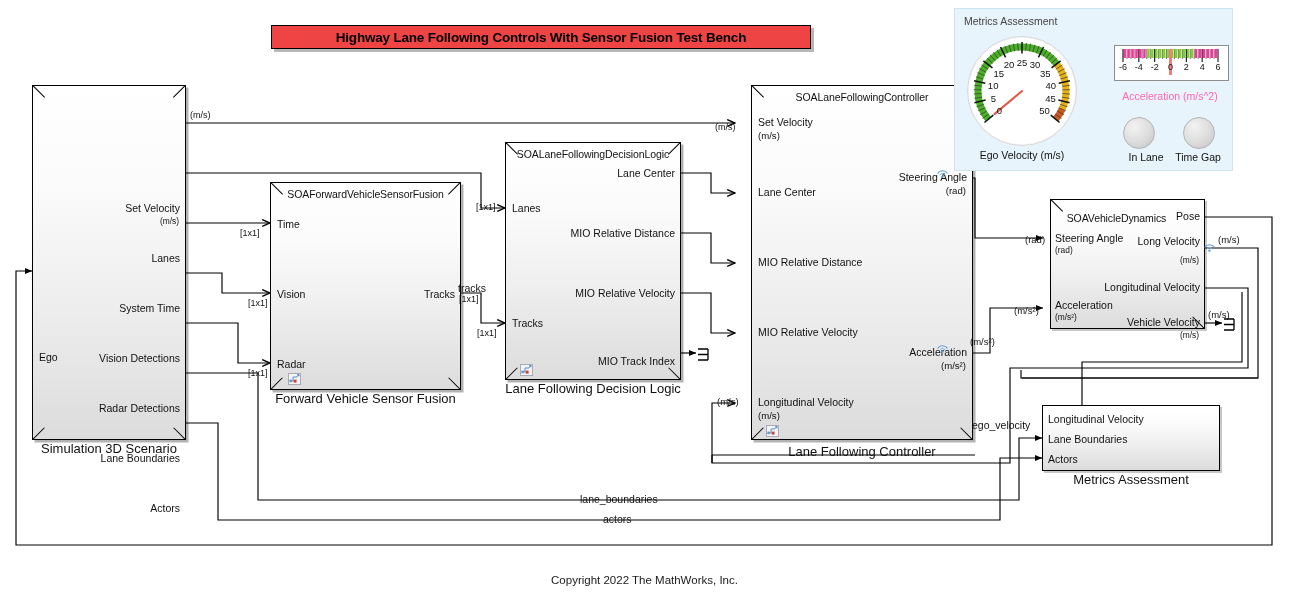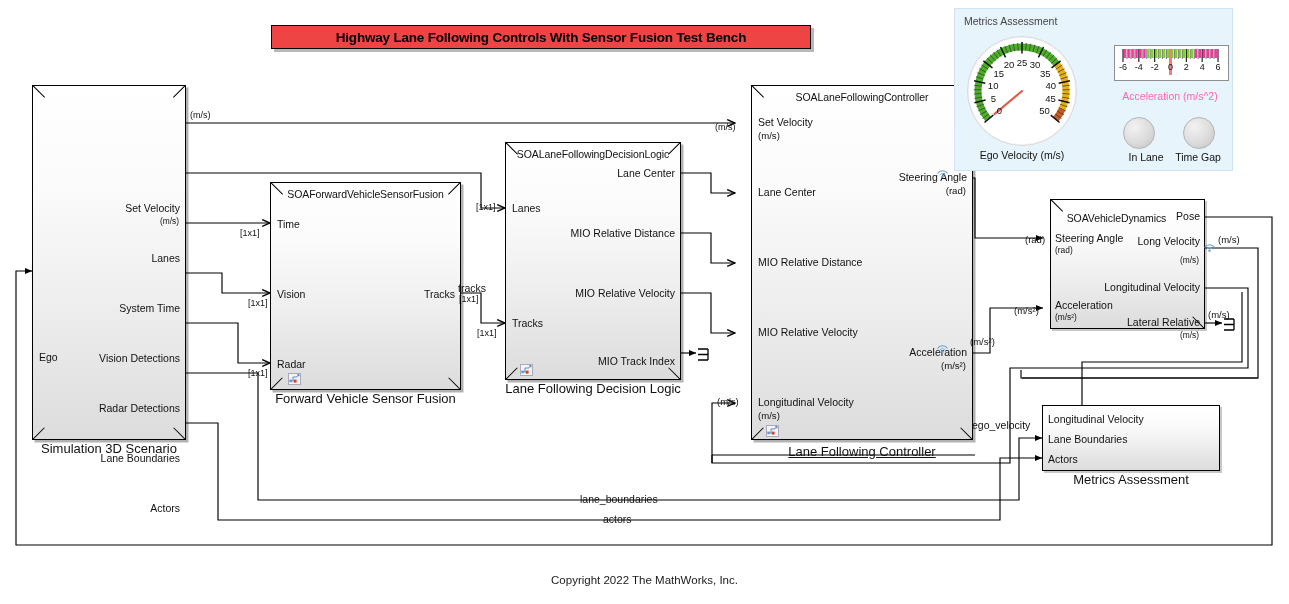--- a/index.html
+++ b/index.html
@@ -298,42 +298,42 @@
 
     <span class="badge" style="left:14px;bottom:4px;">
       <svg width="13" height="12" viewBox="0 0 13 12">
         <rect x="0.5" y="0.5" width="12" height="11" fill="#f4f4f4" stroke="#aab"></rect>
         <path d="M2,8 L5,8 L5,4 L8,4" stroke="#5a8fd0" fill="none" stroke-width="1"></path>
         <rect x="1.3" y="6.6" width="2.6" height="2.6" fill="#6699cc"></rect>
         <rect x="5.6" y="6.6" width="3" height="3" fill="#cc4433"></rect>
         <path d="M8,4.4 L11,1.6 M9.3,1.6 L11,1.6 L11,3.3" stroke="#4a7fc0" fill="none" stroke-width="1"></path>
       </svg>
     </span>
-    <div class="bcap" style="bottom:-20px;text-decoration:underline;">Lane Following Controller</div>
+    <div class="bcap" style="bottom:-20px;">Lane Following Controller</div>
   </div>
 
   <div class="blk thin" style="left:1050px;top:199px;width:155px;height:130px;">
     <div class="corner c-tl">
         <i></i>
       </div>
     <div class="corner c-br">
         <i></i>
       </div>
     <div class="btitle" style="left:8px;right:30px;top:12px;text-align:center;">SOAVehicleDynamics</div>
 
     <div class="port in" style="left:4px;top:33px;">Steering Angle</div>
     <div class="unit" style="left:4px;top:46px;">(rad)</div>
     <div class="port in" style="left:4px;top:100px;">Acceleration</div>
     <div class="unit" style="left:4px;top:113px;">(m/s²)</div>
 
     <div class="port out" style="right:4px;top:11px;width:70px;">Pose</div>
     <div class="port out" style="right:4px;top:36px;width:130px;">Long Velocity</div>
     <div class="unit" style="right:5px;top:56px;">(m/s)</div>
     <div class="port out" style="right:4px;top:82px;width:150px;">Longitudinal Velocity</div>
-    <div class="port out" style="right:4px;top:117px;width:130px;">Lateral Relative</div>
+    <div class="port out" style="right:4px;top:117px;width:130px;">Vehicle Velocity</div>
     <div class="unit" style="right:5px;top:131px;">(m/s)</div>
   </div>
 
   <span class="term" style="left:1223px;top:317px;">
     <svg width="14" height="13" viewBox="0 0 14 13">
       <path d="M1,1 L11,1 M1,6.5 L11,6.5 M1,12 L11,12 M11,1 L11,12" stroke="#000" stroke-width="1.3" fill="none"></path>
     </svg>
   </span>
 
   <div class="blk thin" style="left:1042px;top:405px;width:178px;height:66px;">

